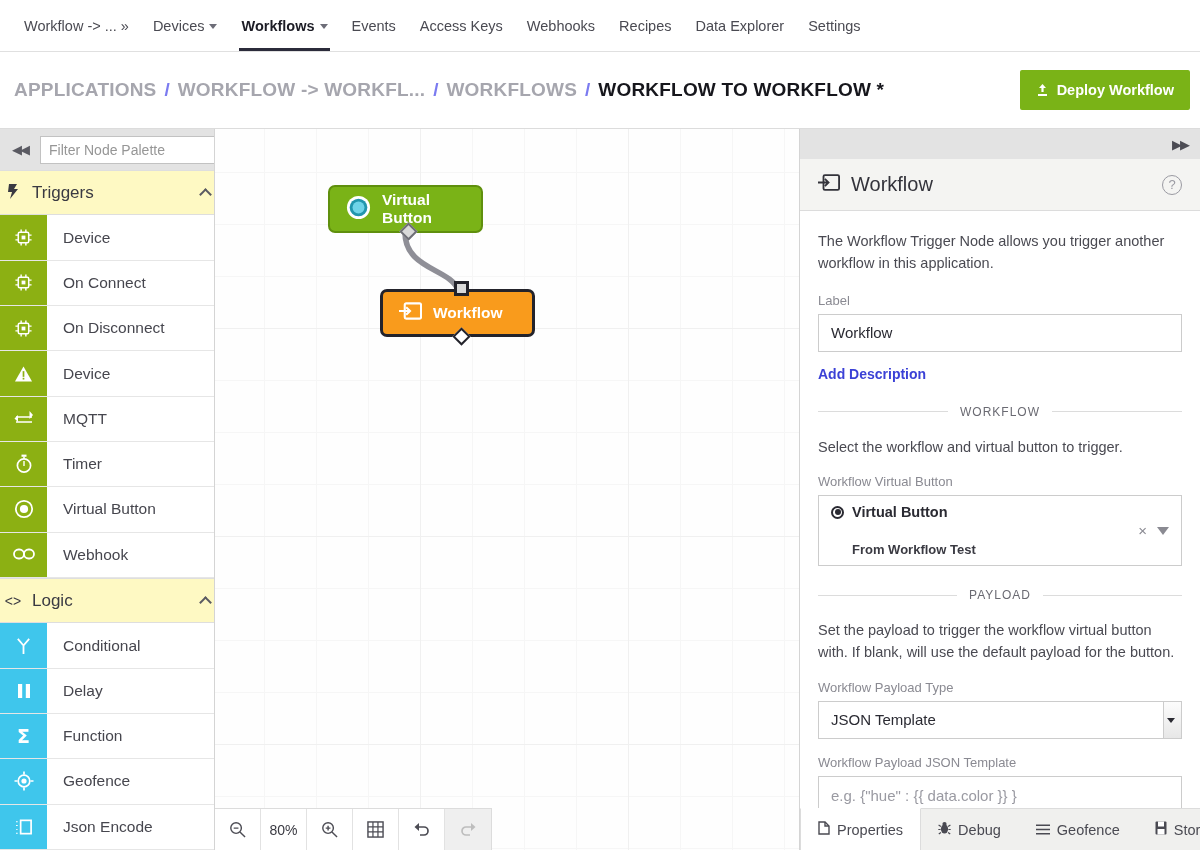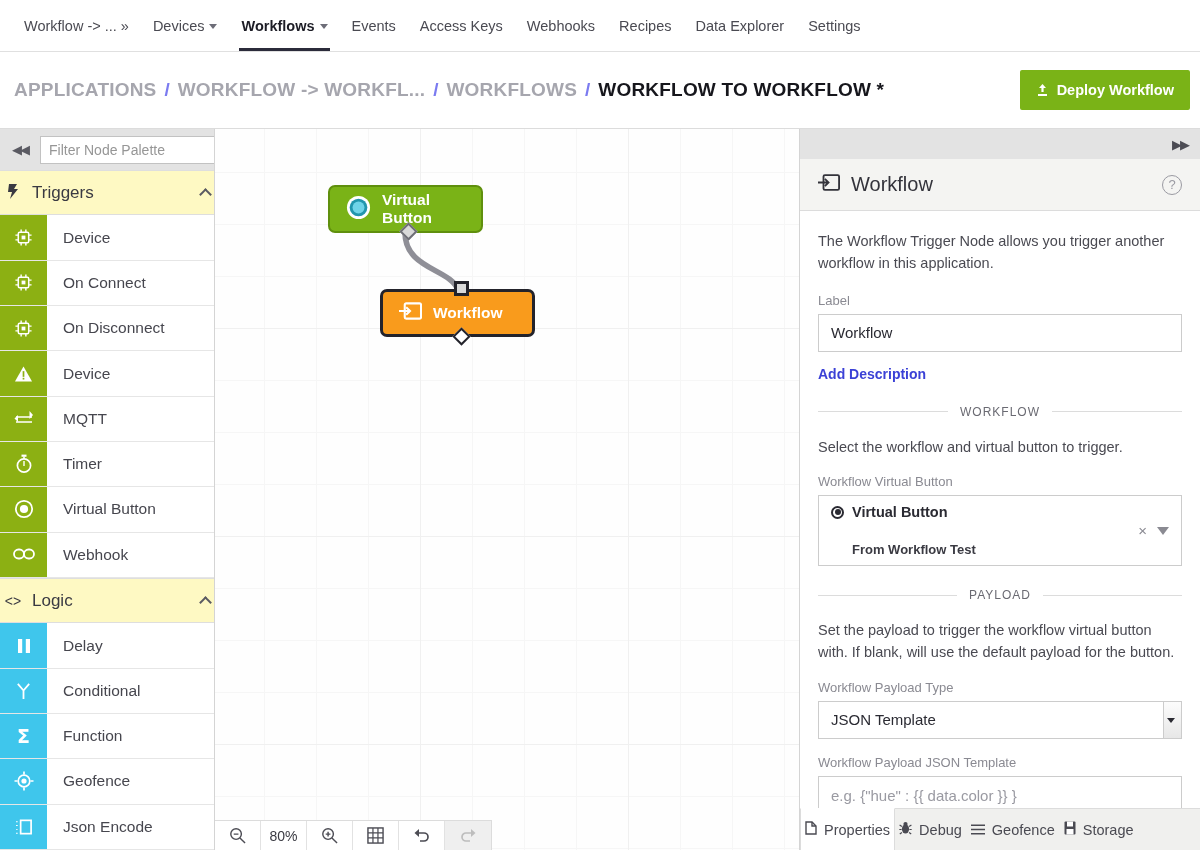--- a/index.html
+++ b/index.html
@@ -132,21 +132,21 @@
   .port {
     position: absolute; width: 13px; height: 13px; background: #d9d9d9;
     border: 2px solid #6f6f77; transform: rotate(45deg); cursor: crosshair;
   }
   .port.sq { transform: none; border: 3px solid #23232b; width: 15px; height: 15px; }
   .edge { position: absolute; left: 0; top: 0; pointer-events: none; overflow: visible; }
 
   .canvas-toolbar {
     position: absolute; left: 0; bottom: 0; display: flex;
     background: #fff; border: 1px solid #dcdcdc; border-left: none; border-bottom: none;
-    height: 30px;
+    height: 42px;
   }
   .tb-btn {
     width: 46px; display: flex; align-items: center; justify-content: center;
     border-right: 1px solid #e2e2e2; color: #4c4c54; cursor: pointer; font-size: 14px;
   }
   .tb-btn:last-child { border-right: none; }
   .tb-btn.disabled { background: #efefef; color: #bdbdbd; cursor: default; }
   .tb-zoom { width: 46px; font-size: 14px; color: #3a3a42; }
 
   
@@ -223,21 +223,21 @@
     font-size: 15px; color: #2a2a32; font-family: "Liberation Sans", sans-serif;
     outline: none; resize: none; background: #fff;
   }
   .area::placeholder { color: #9a9aa2; }
 
   .rp-tabs {
     height: 42px; flex: 0 0 42px; background: #f0f0ee;
     border-top: 1px solid #dcdcdc; display: flex; align-items: stretch;
   }
   .rtab {
-    display: flex; align-items: center; gap: 7px; padding: 0 4px;
+    display: flex; align-items: center; gap: 7px; padding: 0 17px;
     font-size: 14.5px; color: #4a4a52; cursor: pointer;
     border-right: 1px solid transparent;
   }
   .rtab.active {
     background: #fff; border-left: 1px solid #dcdcdc; border-right: 1px solid #dcdcdc;
     margin-top: -1px; border-top: 1px solid #fff;
   }
 </style>
 </head>
 <body>
@@ -412,37 +412,37 @@
       </div>
 
       <div class="pgroup">
         <span class="gicon">&lt;&gt;</span>
         <span class="gname">Logic</span>
         <span class="chev-up"></span>
       </div>
 
       <div class="pitem">
         <div class="swatch sw-blue ico">
+          <svg width="17" height="19" viewBox="0 0 18 20">
+              <g stroke="#fff" stroke-width="1.9" fill="none">
+                <path d="M9 19V10L3 3M9 10l6-7"></path>
+              </g>
+            </svg>
+        </div>
+        <div class="pname">Conditional</div>
+      </div>
+
+      <div class="pitem">
+        <div class="swatch sw-blue ico">
           <svg width="14" height="16" viewBox="0 0 14 16">
               <rect x="1" y="1" width="4.2" height="14" fill="#fff"></rect>
               <rect x="8.8" y="1" width="4.2" height="14" fill="#fff"></rect>
             </svg>
         </div>
         <div class="pname">Delay</div>
-      </div>
-
-      <div class="pitem">
-        <div class="swatch sw-blue ico">
-          <svg width="17" height="19" viewBox="0 0 18 20">
-              <g stroke="#fff" stroke-width="1.9" fill="none">
-                <path d="M9 19V10L3 3M9 10l6-7"></path>
-              </g>
-            </svg>
-        </div>
-        <div class="pname">Conditional</div>
       </div>
 
       <div class="pitem">
         <div class="swatch sw-blue ico">
           <span style="color:#fff;font-size:19px;font-weight:700;font-family:'DejaVu Sans',sans-serif;">Σ</span>
         </div>
         <div class="pname">Function</div>
       </div>
 
       <div class="pitem">

